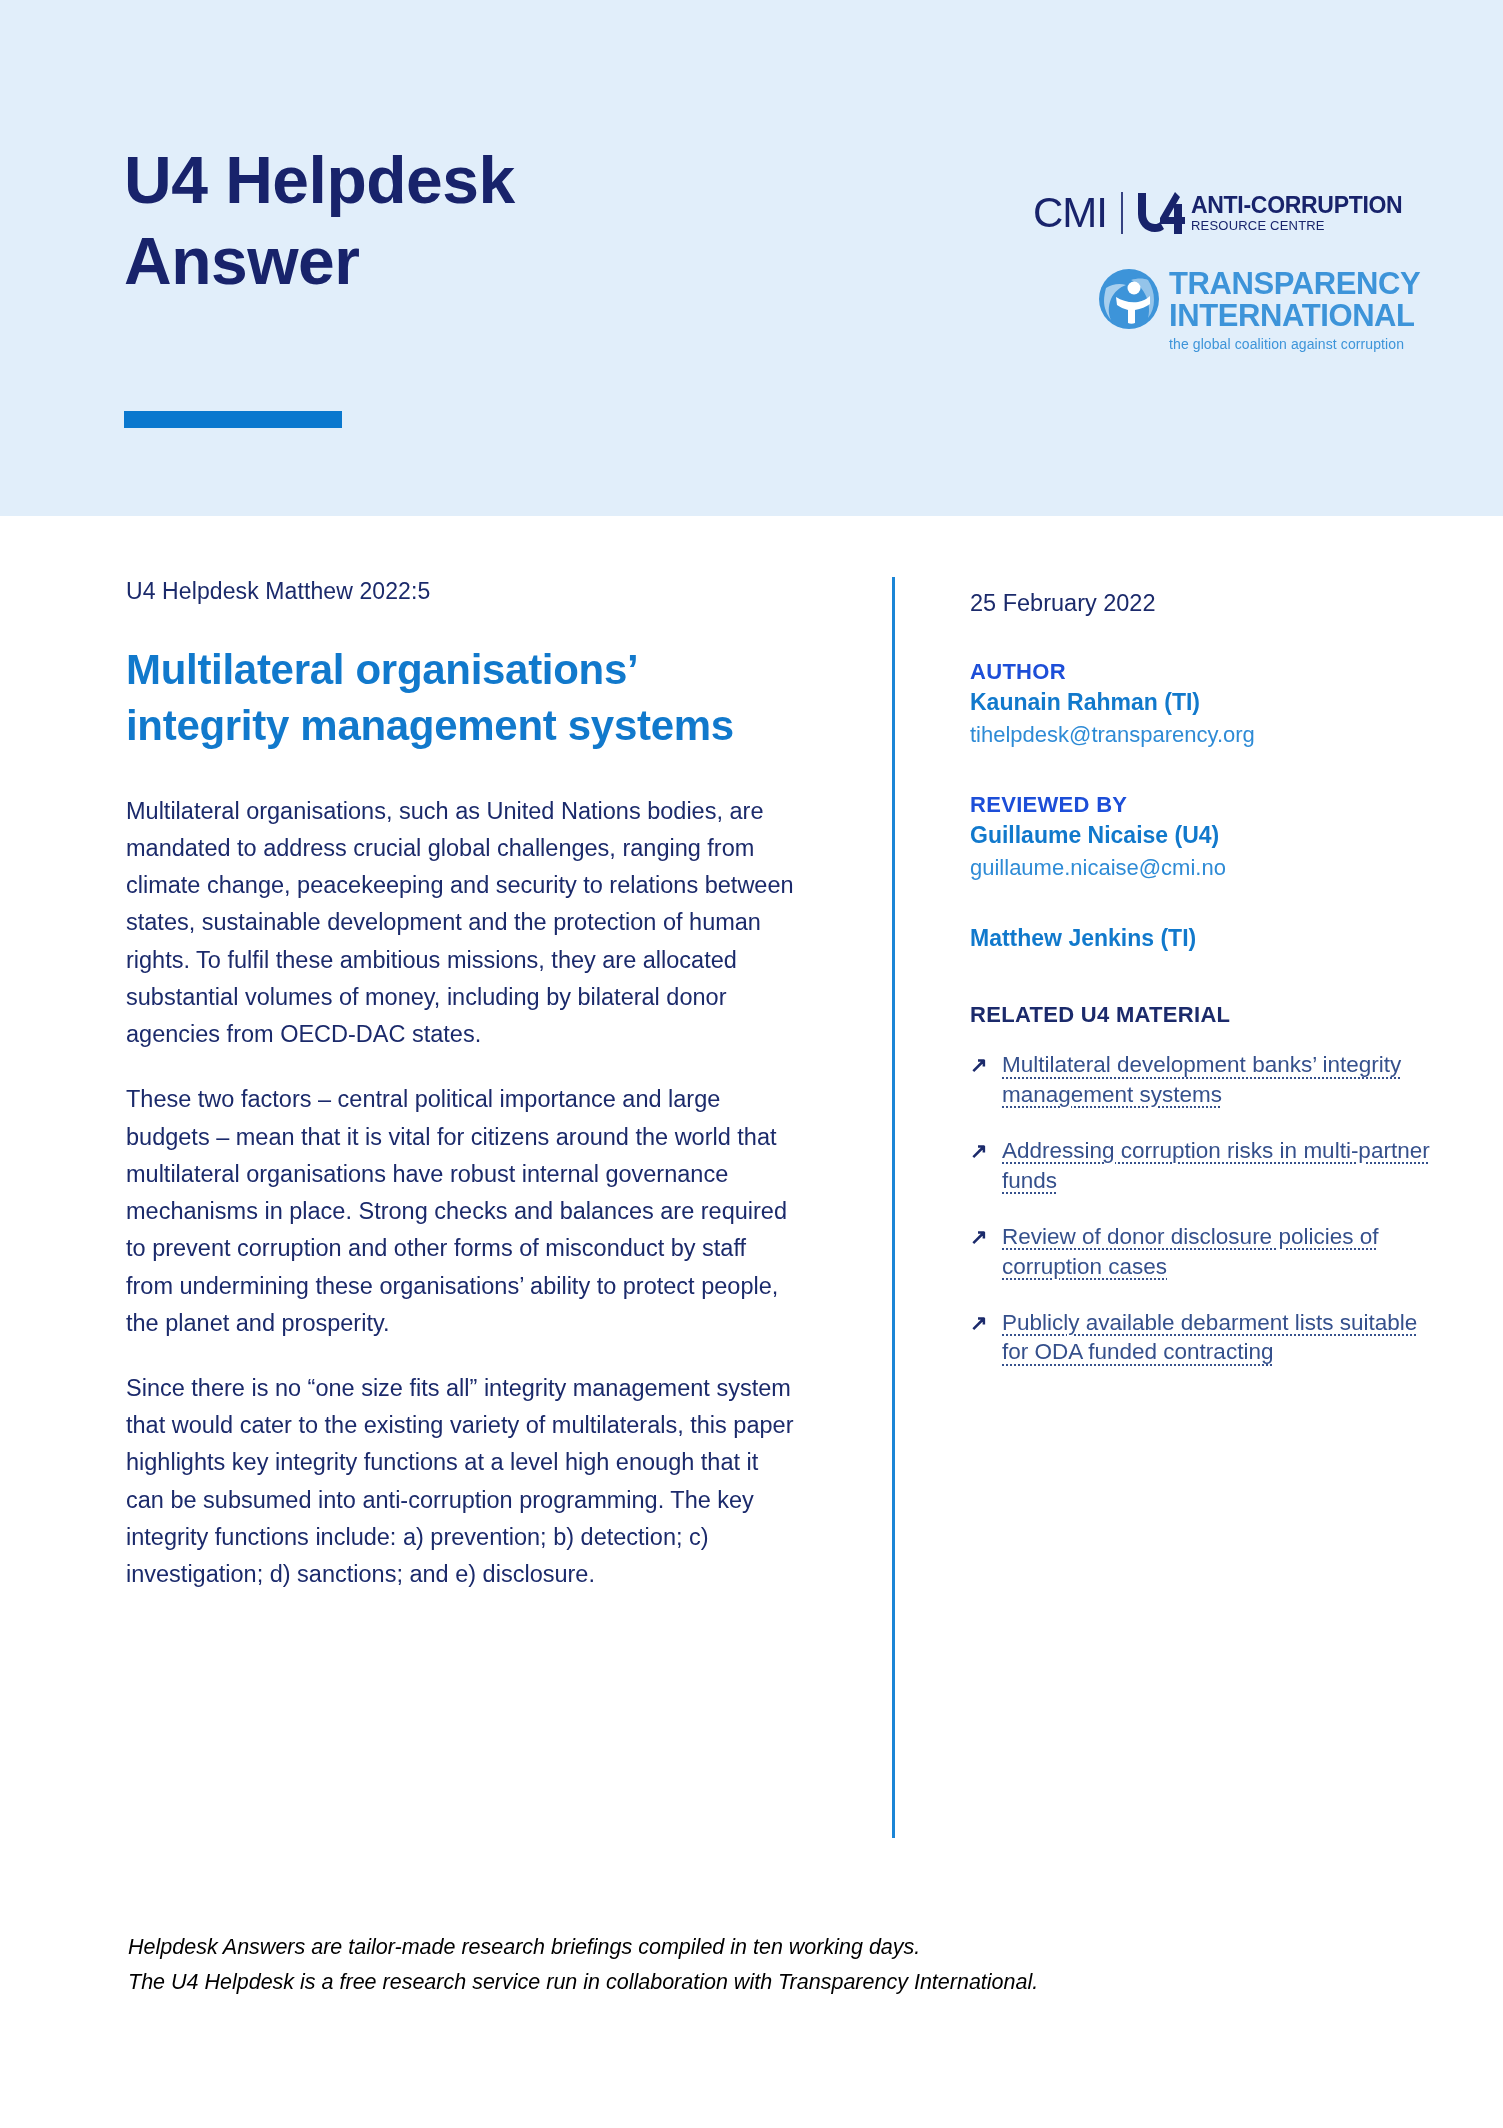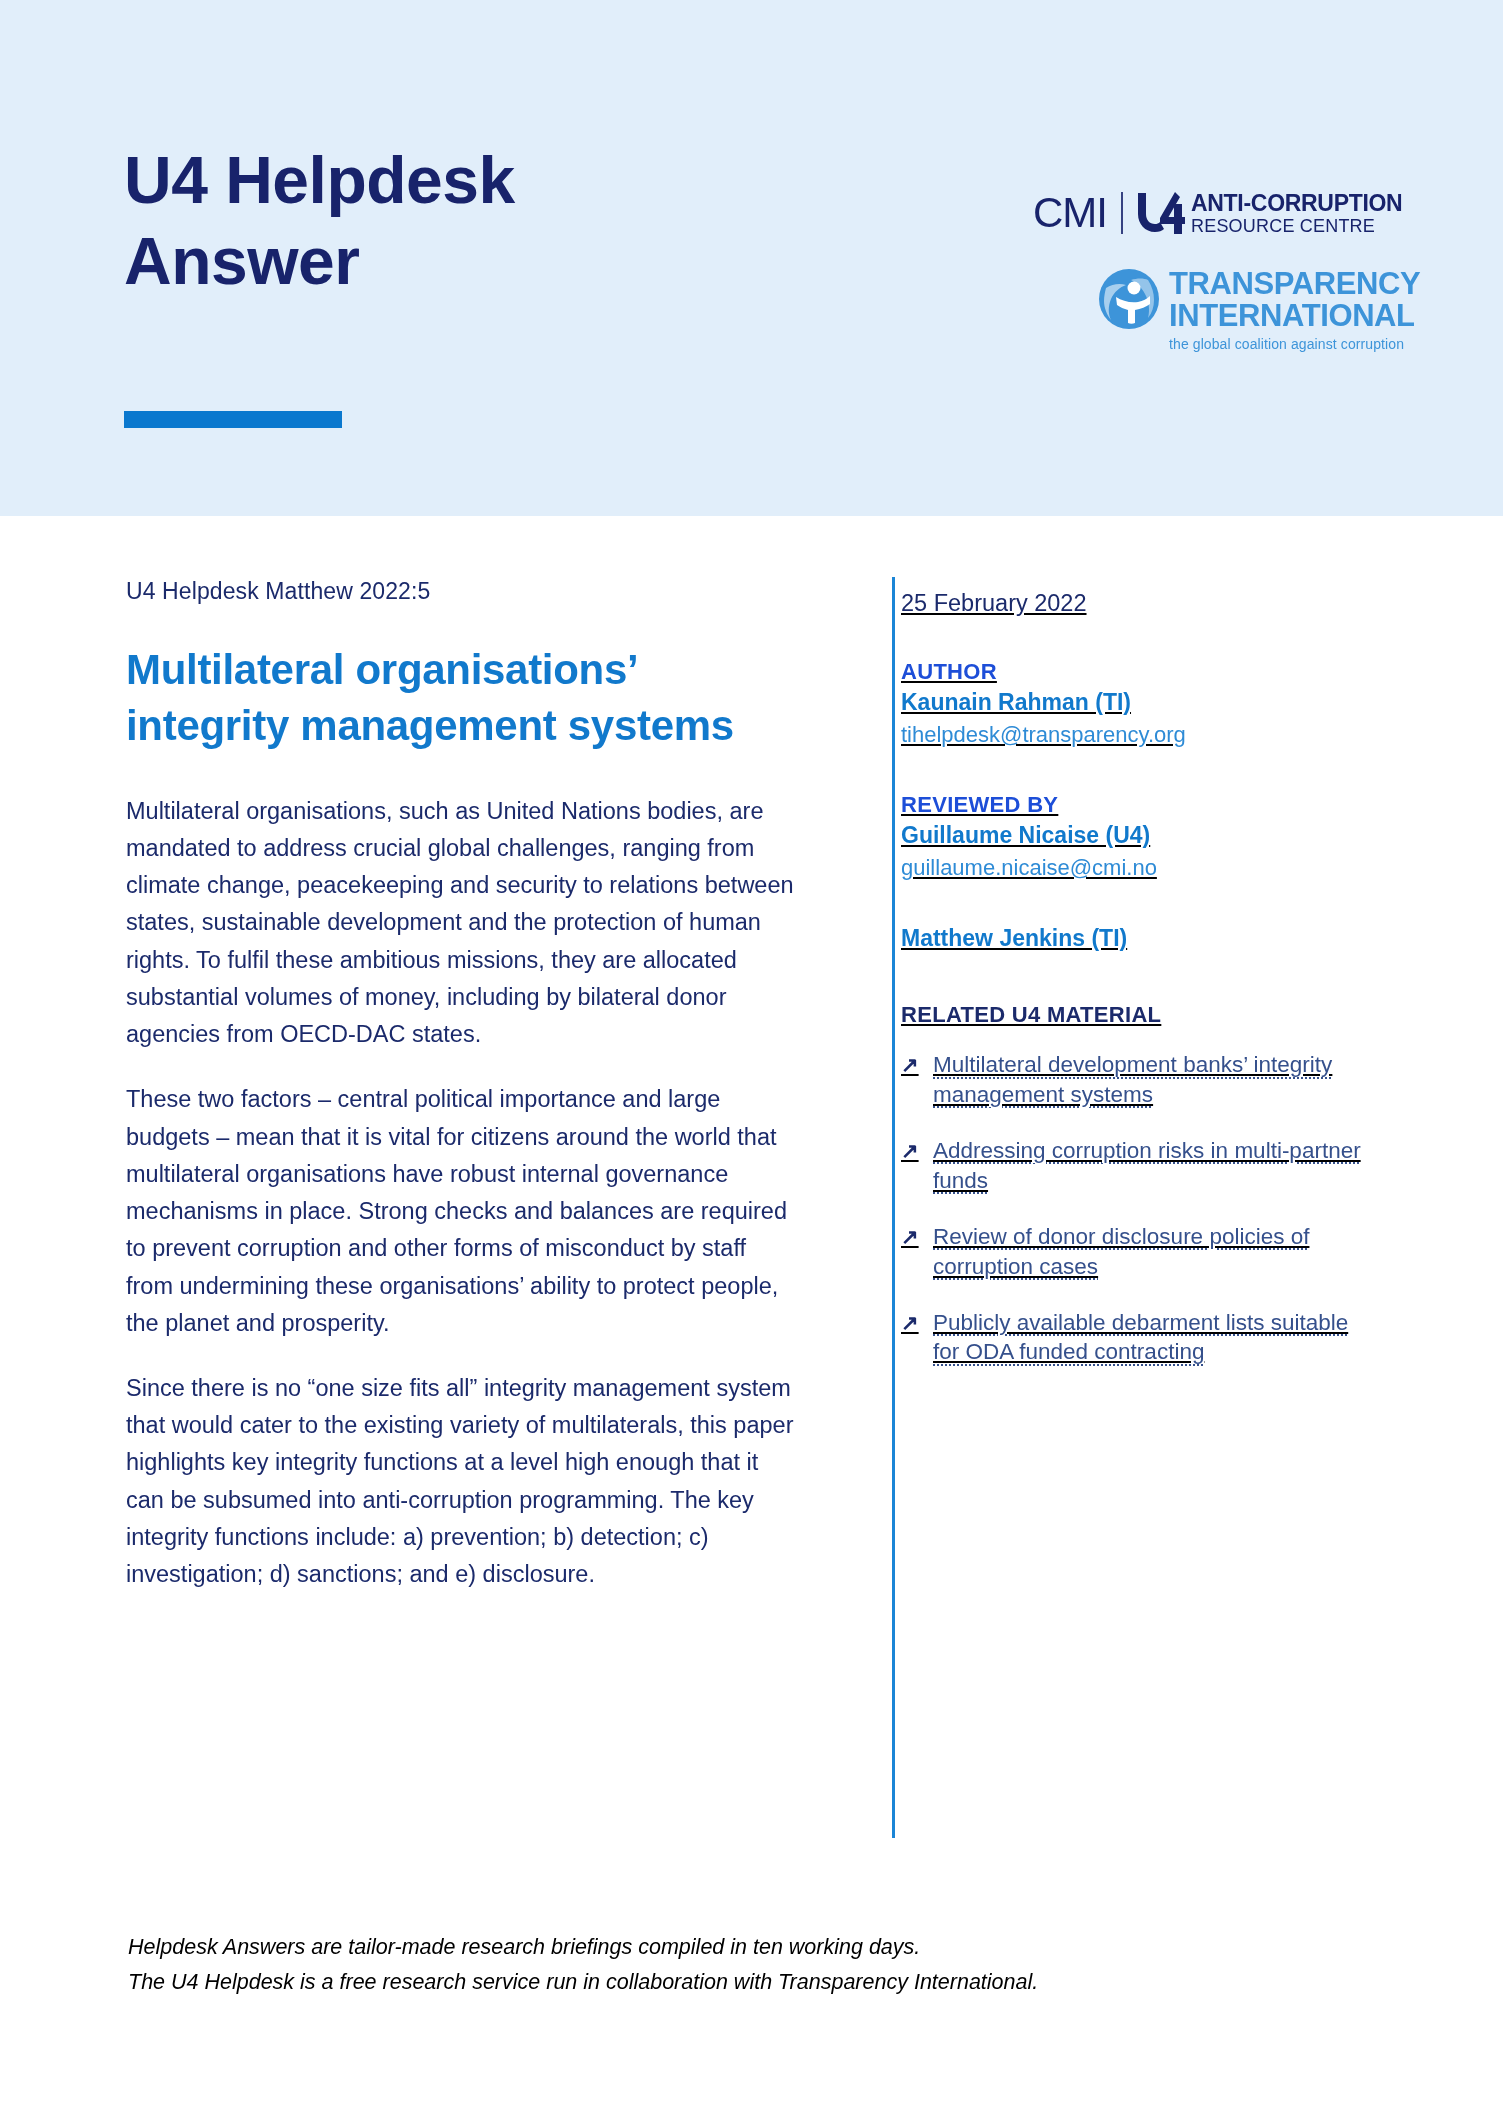--- a/index.html
+++ b/index.html
@@ -86,21 +86,21 @@
   }
   .u4-text .l1 {
     display: block;
     font-size: 23px;
     font-weight: 700;
     color: #18236b;
     letter-spacing: -0.3px;
   }
   .u4-text .l2 {
     display: block;
-    font-size: 18px;
+    font-size: 13px;
     font-weight: 400;
     color: #18236b;
     letter-spacing: 0.2px;
     margin-top: 2px;
   }
 
   
   .ti-logo {
     position: absolute;
     left: 1098px;
@@ -166,24 +166,23 @@
     line-height: 1.585;
     color: #1b2a6b;
     margin: 0 0 28px 0;
     font-weight: 400;
   }
   .para:last-child { margin-bottom: 0; }
 
   
   .col-right {
     position: absolute;
-    left: 901px;
+    left: 970px;
     top: 590px;
     width: 460px;
-    text-decoration: underline;
   }
   .meta-date {
     font-size: 23.5px;
     color: #1b2a6b;
     margin: 0 0 42px 0;
   }
   .meta-label {
     font-size: 22px;
     font-weight: 700;
     color: #1d4ed8;

